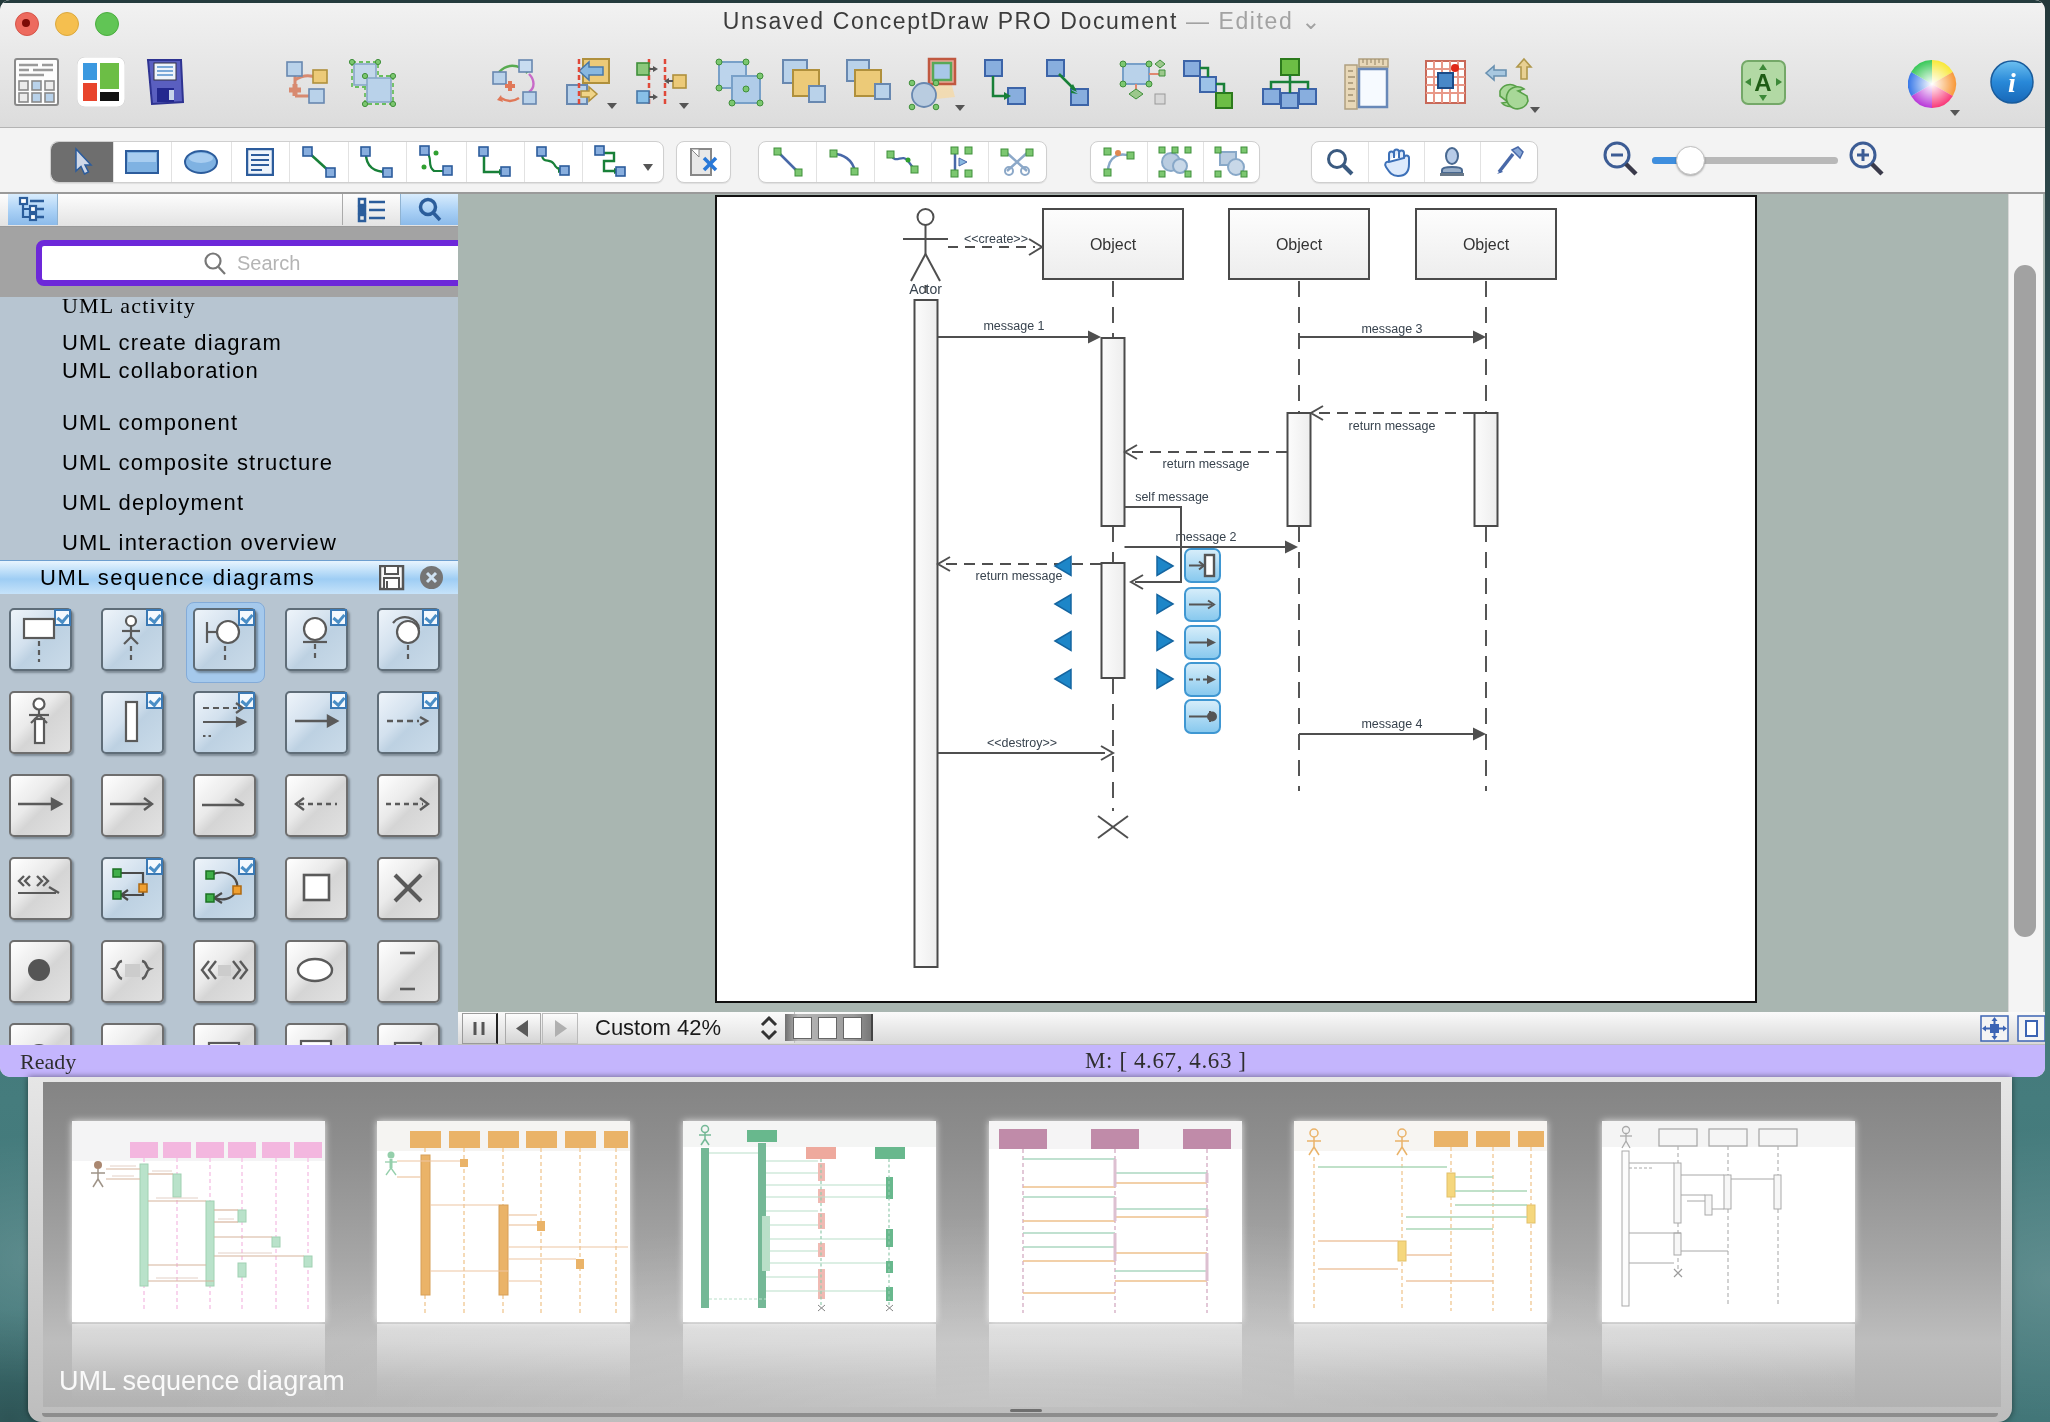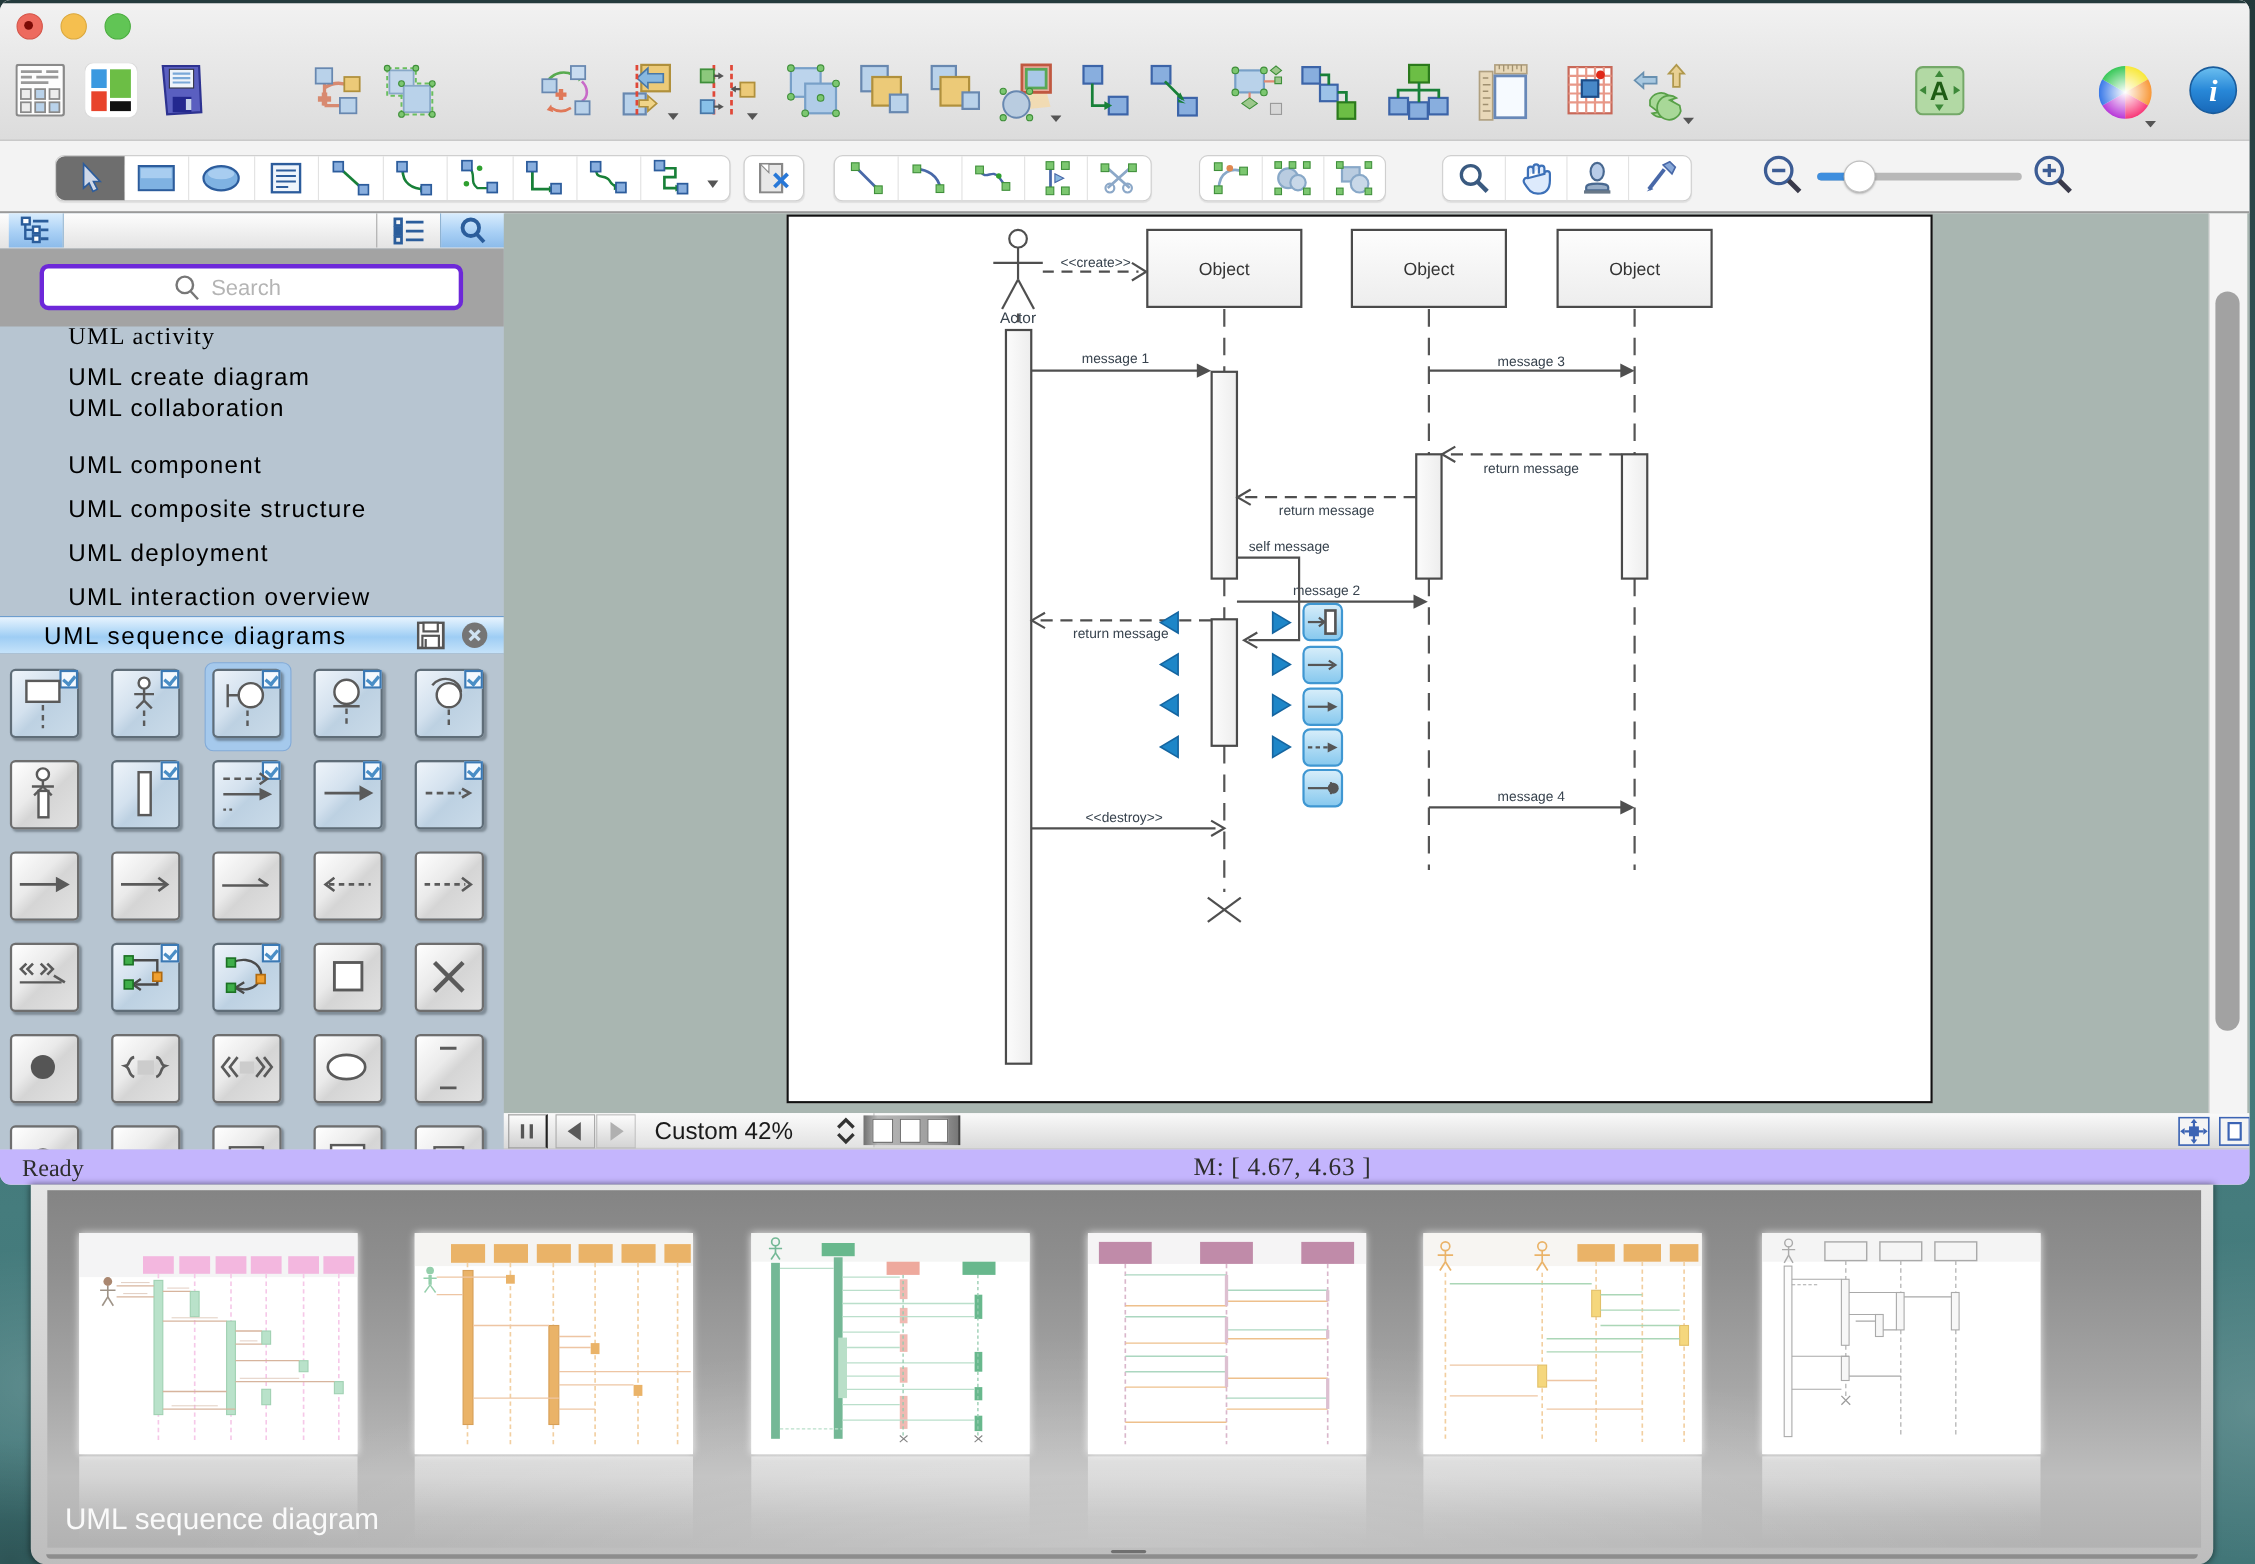--- a/index.html
+++ b/index.html
@@ -29,21 +29,21 @@
   .tbtn:last-child{border-right:none;}
   .tbtn svg{position:absolute;left:50%;top:50%;transform:translate(-50%,-50%);}
   #content{position:absolute;left:0;top:194px;width:2045px;height:851px;}
   
   #sidebar{position:absolute;left:0;top:0;width:458px;height:851px;background:#b5c3cf;}
   #sidetop{position:absolute;left:0;top:0;width:458px;height:32px;
     background:linear-gradient(180deg,#fdfdfd,#e3e3e3);border-bottom:1px solid #9a9a9a;}
   .bluebtn{background:linear-gradient(180deg,#d8ecfd 0%,#a9d0f5 55%,#8cbbea 100%);}
   #searcharea{position:absolute;left:0;top:33px;width:458px;height:70px;background:#a3a3a3;}
   #searchbox{position:absolute;left:36px;top:13px;width:377px;height:34px;background:#fff;
-    border:4px solid #6d28d9;border-radius:8px;}
+    border:6px solid #6d28d9;border-radius:8px;padding-left:43px;}
   #list{position:absolute;left:0;top:103px;width:458px;height:265px;background:#b7c5d1;}
   .litem{position:absolute;left:62px;font-size:22px;letter-spacing:1.2px;color:#000;}
   #seqheader{position:absolute;left:0;top:366px;width:458px;height:33px;
     background:linear-gradient(180deg,#e8f4fe 0%,#b9dcf8 35%,#9ecdf4 55%,#c6e3fa 100%);
     border-top:1px solid #6d9ecf;border-bottom:1px solid #85aed6;}
   #seqheader .txt{position:absolute;left:40px;top:4px;font-size:22px;letter-spacing:1.5px;color:#000;}
   #grid{position:absolute;left:0;top:400px;width:458px;height:451px;background:#b7c5d1;overflow:hidden;}
   .icon{position:absolute;width:63px;height:63px;border-radius:5px;
     border:2px solid #5f6d78;box-shadow:2px 2px 2px rgba(60,70,80,.45);box-sizing:border-box;}
   .iblue{background:linear-gradient(135deg,#eef4fa 0%,#d3e1ee 40%,#bdd1e2 55%,#cadbe9 100%);}
@@ -82,20 +82,21 @@
 </head>
 <body>
 <div id="desktop"></div>
 <div id="window">
   <div class="abs" style="left:0;top:0;width:2045px;height:3px;background:#243b3d;border-radius:10px 10px 0 0;z-index:5;"></div>
   <div id="titlebar">
     <div class="tl" style="left:15px;background:#ed6a5e;border:1px solid #d55549;"></div>
     <div class="abs" style="left:22px;top:19px;width:8px;height:8px;border-radius:50%;background:#7c0b06;"></div>
     <div class="tl" style="left:55px;background:#f5bf4f;border:1px solid #dba83d;"></div>
     <div class="tl" style="left:95px;background:#61c555;border:1px solid #4aad3f;"></div>
+    <div id="title">Unsaved ConceptDraw PRO Document <span class="dim">— Edited ⌄</span></div>
     <div id="tb1icons">
     <svg class="abs" style="left:14px;top:58px" width="46" height="49">
       <rect x="1" y="1" width="43" height="46" fill="#fdfdfd" stroke="#8a8a8a" stroke-width="2" rx="2"></rect>
       <g stroke="#9a9a9a" stroke-width="2.5">
             <path d="M5,7 H24 M28,7 H39 M5,12 H15 M19,12 H39 M5,17 H30"></path>
           </g>
       <g stroke="#8a8a8a" stroke-width="1.6">
       <rect x="5" y="23" width="9" height="9" fill="#ececec"></rect>
             <rect x="18" y="23" width="9" height="9" fill="#b9d2ea"></rect>
             <rect x="31" y="23" width="9" height="9" fill="#ececec"></rect>

